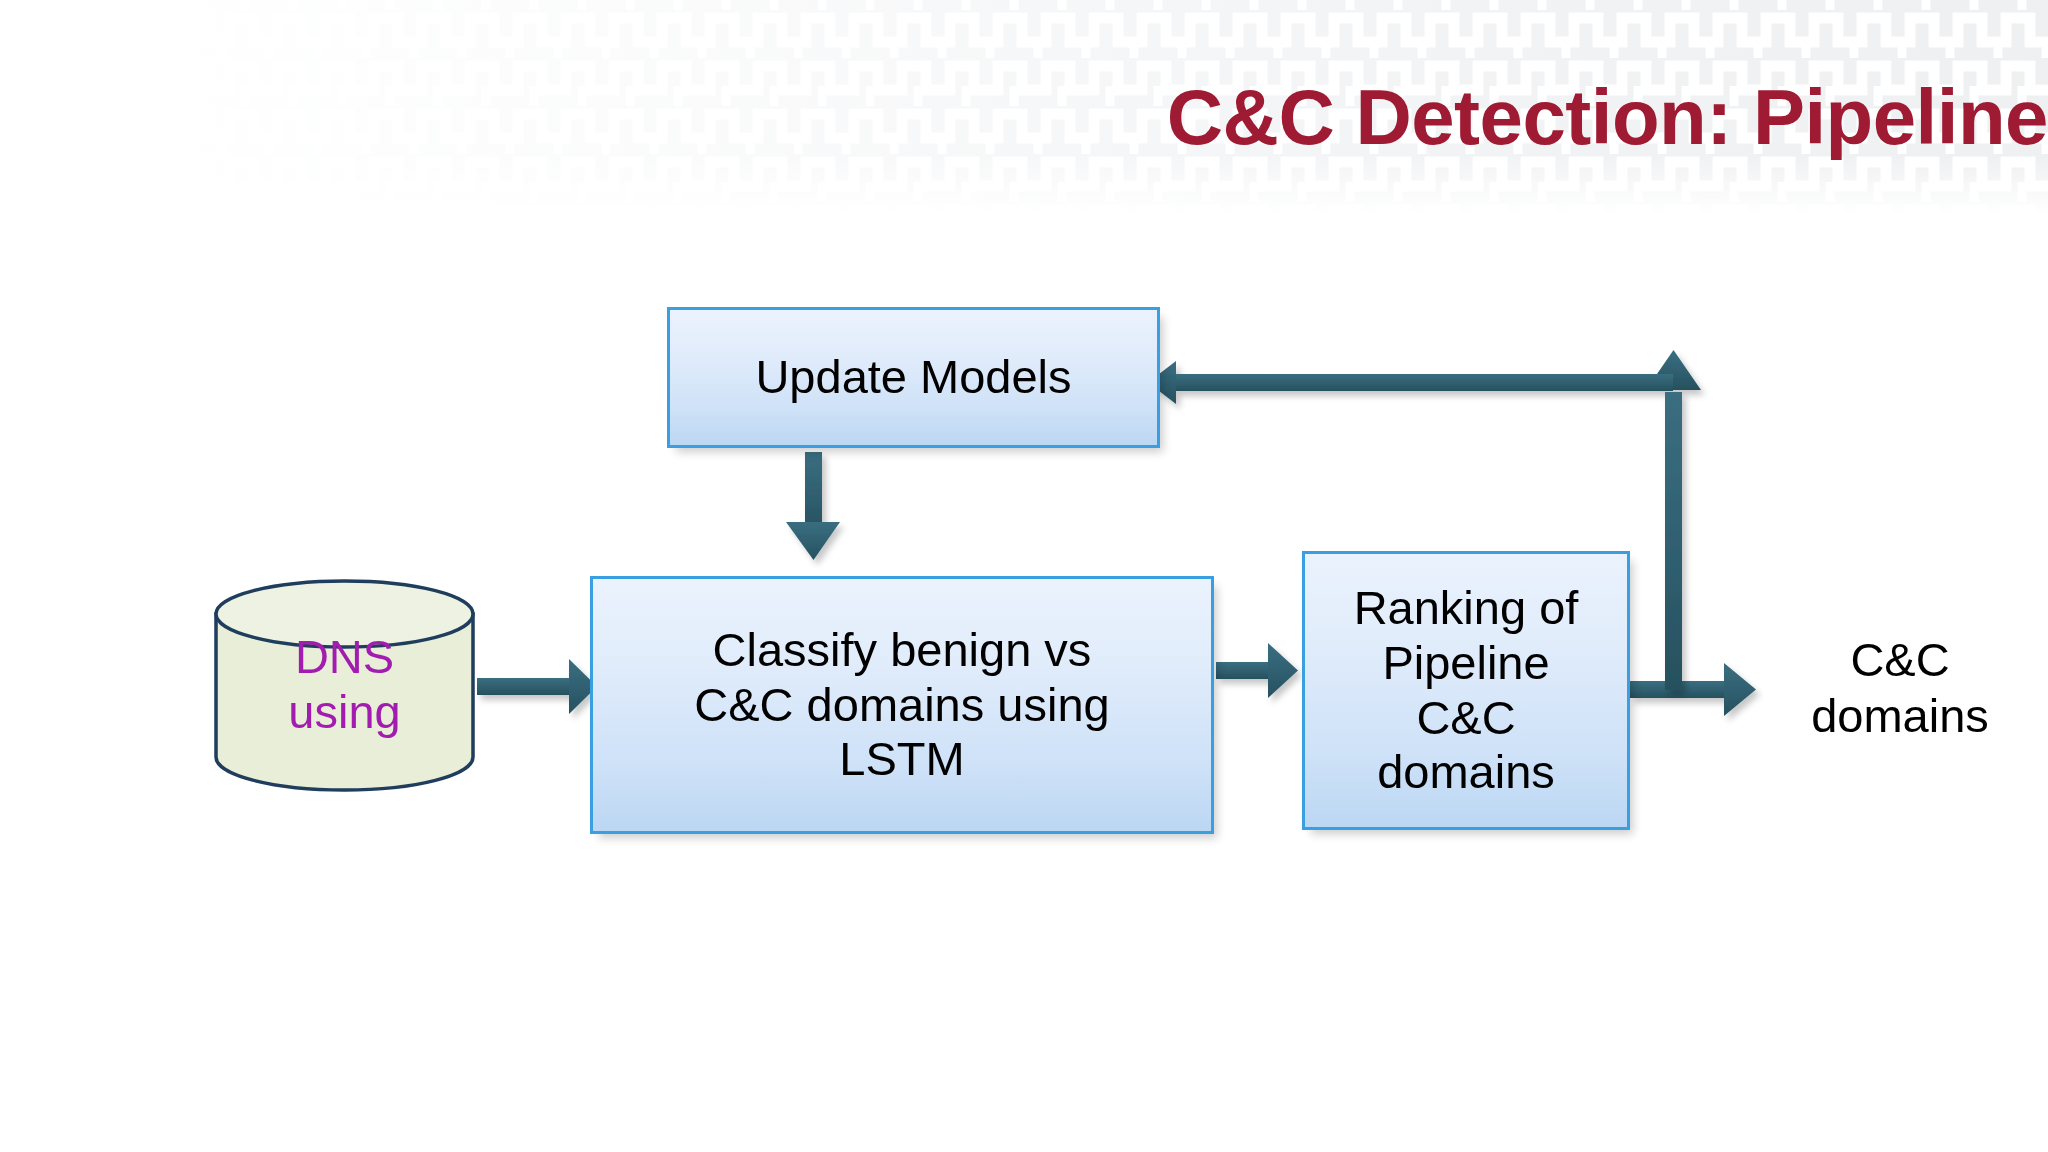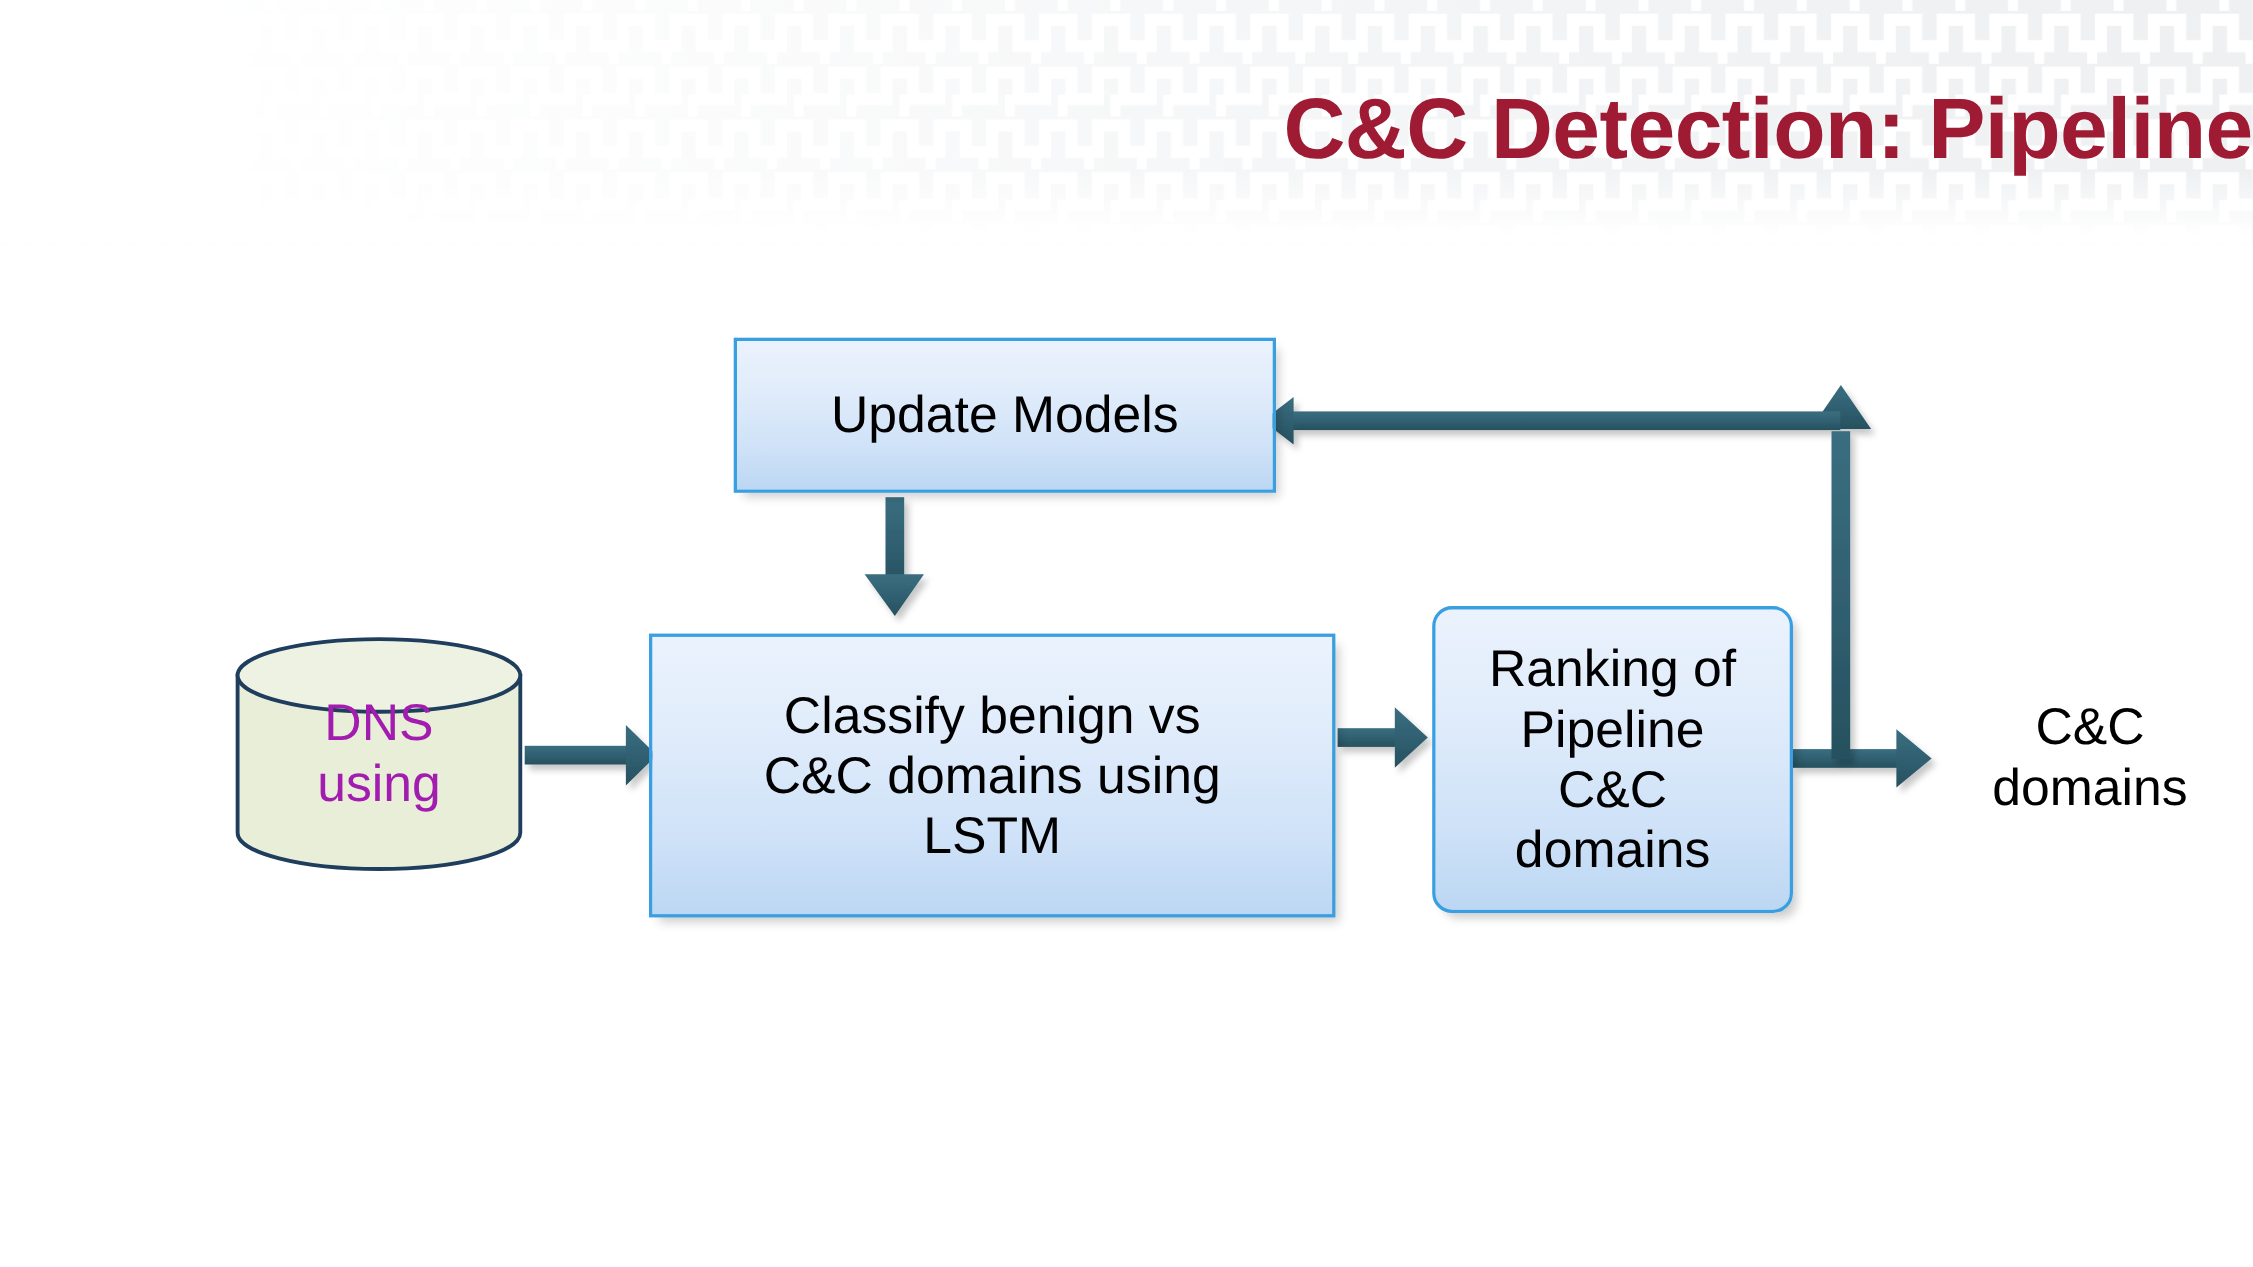--- a/index.html
+++ b/index.html
@@ -99,21 +99,20 @@
     font-size: 47px;
     padding: 0 18px;
     margin-top: 16px;
   }
   #node-classify .bold { font-weight: normal; }
 
   #node-ranking {
     left: 1302px; top: 551px;
     width: 328px; height: 279px;
     font-size: 47px;
-    border-radius: 18px;
   }
 
   
   #node-dns {
     position: absolute;
     left: 212px; top: 578px;
     width: 265px; height: 215px;
   }
   #node-dns svg { display: block; }
   #dns-label {

